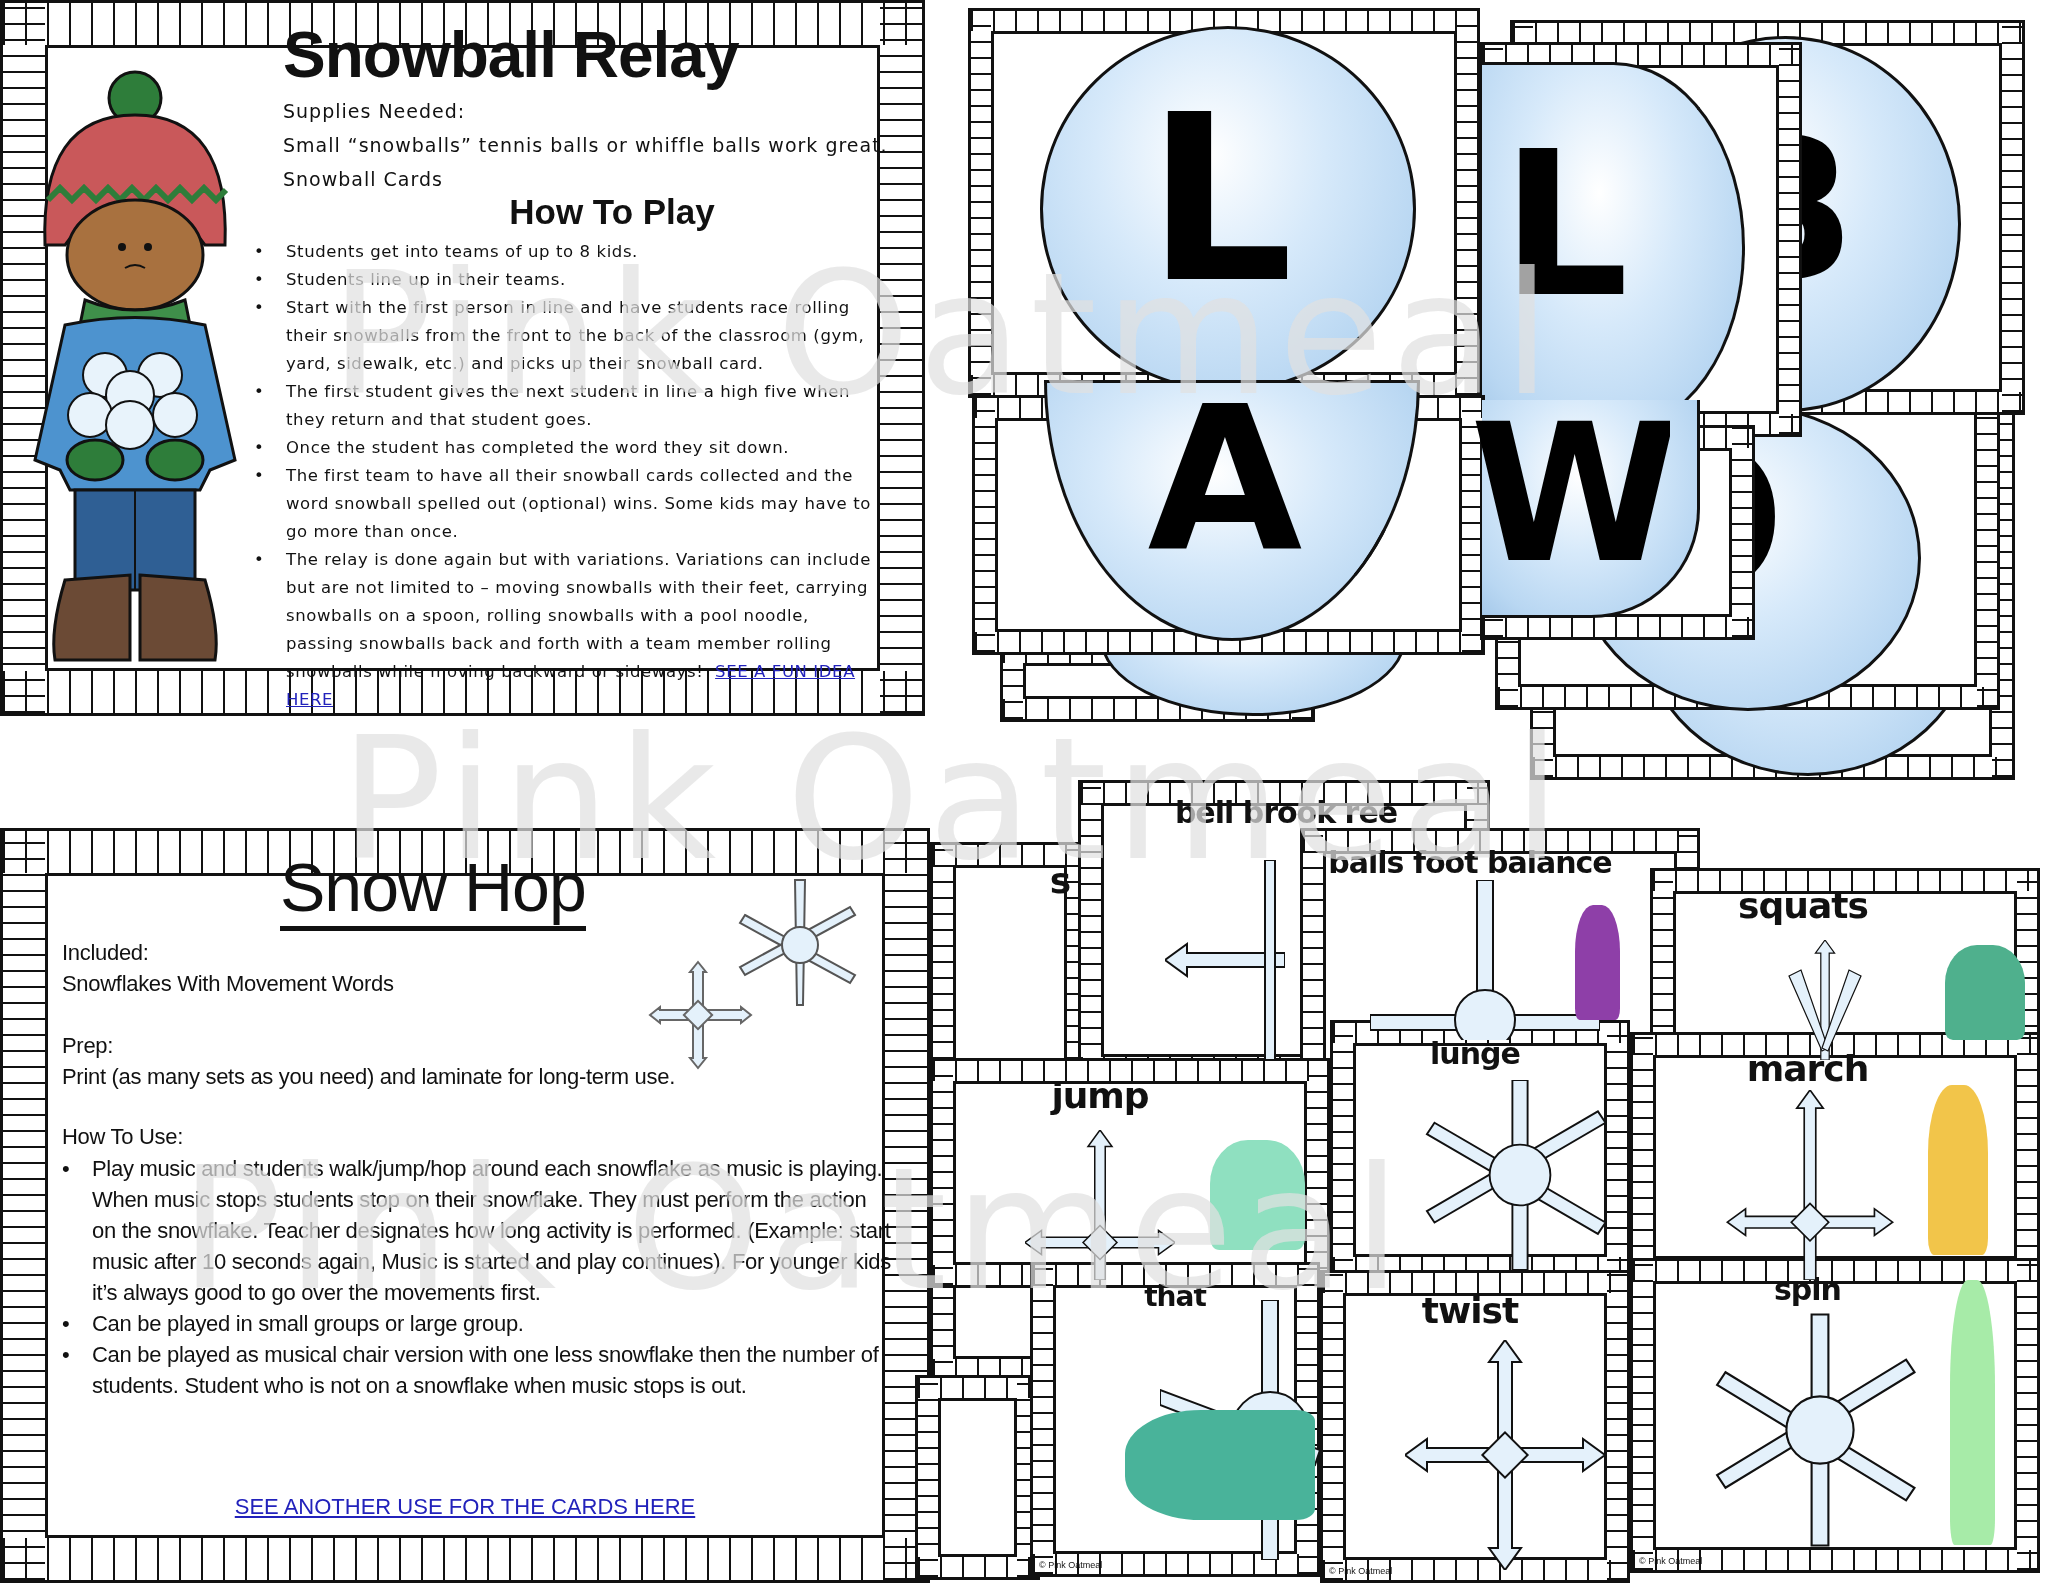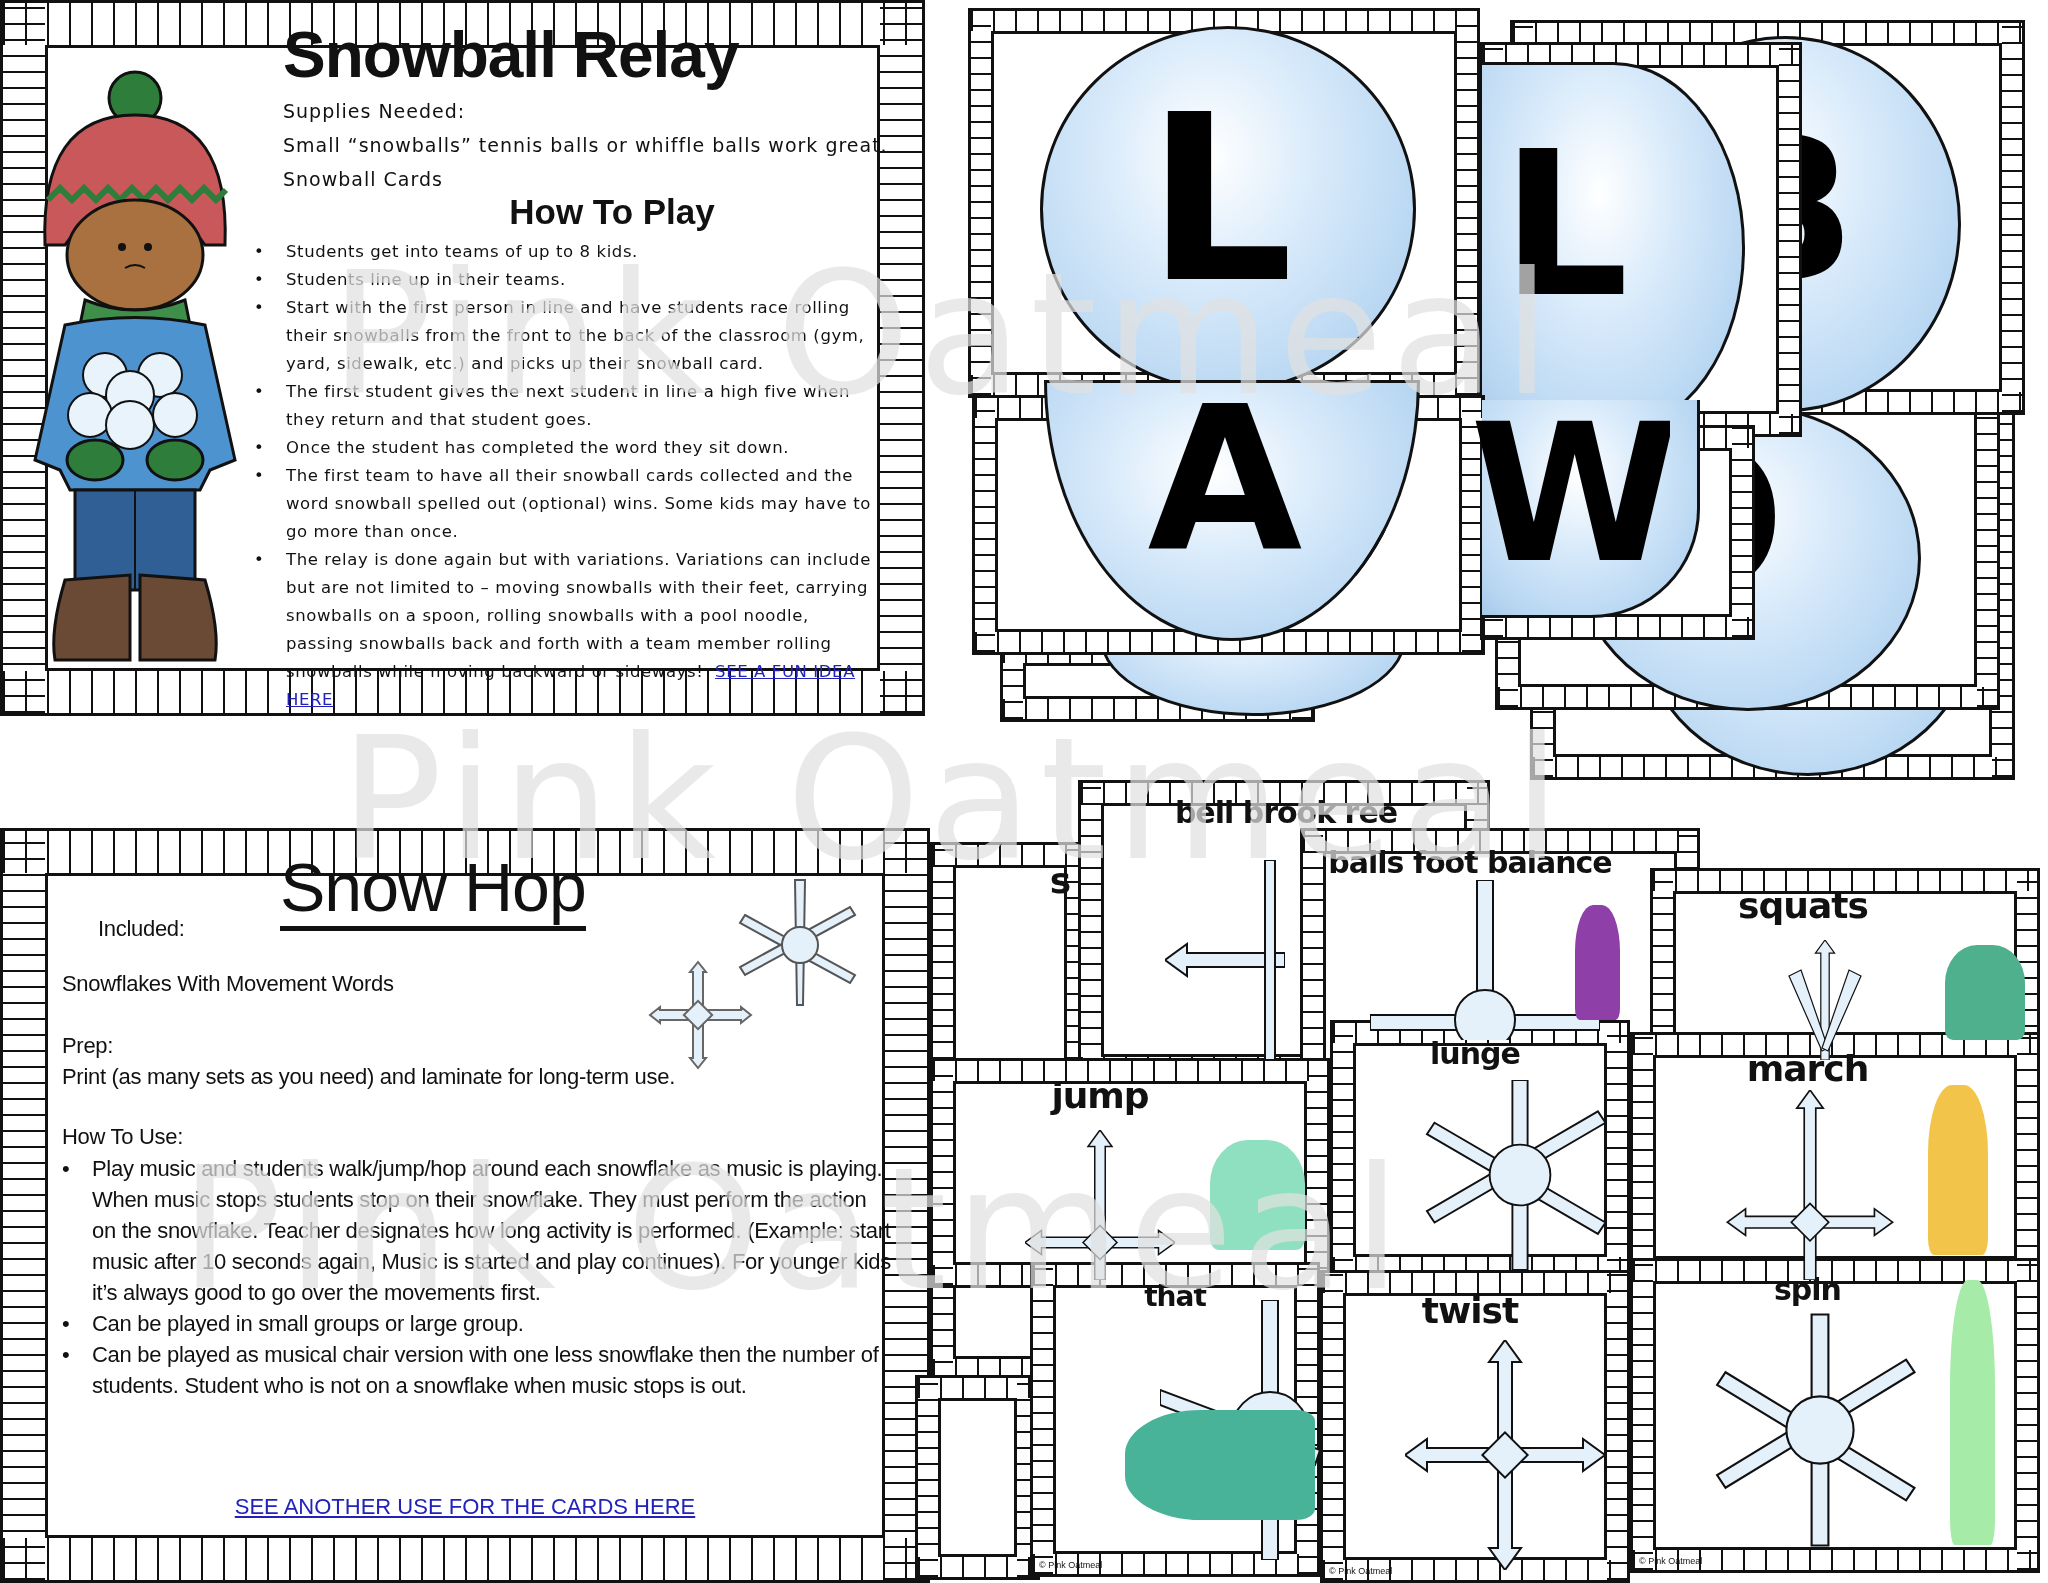--- a/index.html
+++ b/index.html
@@ -155,21 +155,21 @@
   </g>
 </svg>
 <svg class="abs" style="left:648px;top:960px;" width="105" height="110" viewBox="0 0 105 110">
   <g stroke="#666" stroke-width="2" fill="#e4f1fb">
     <path d="M50 2 L58 12 L55 12 L55 98 L58 98 L50 108 L42 98 L45 98 L45 12 L42 12Z"></path>
     <path d="M2 55 L12 47 L12 50 L93 50 L93 47 L103 55 L93 63 L93 60 L12 60 L12 63Z"></path>
     <rect x="40" y="45" width="20" height="20" transform="rotate(45 50 55)"></rect>
   </g>
 </svg>
 
-<div class="hop-text" style="top:916px;margin-left:36px;">Included:</div>
+<div class="hop-text" style="top:940px;">Included:</div>
 <div class="hop-text" style="top:971px;">Snowflakes With Movement Words</div>
 <div class="hop-text" style="top:1033px;">Prep:</div>
 <div class="hop-text" style="top:1064px;">Print (as many sets as you need) and laminate for long-term use.</div>
 <div class="hop-text" style="top:1124px;">How To Use:</div>
 <ul class="hop-list">
   <li>Play music and students walk/jump/hop around each snowflake as music is playing.  When music stops students stop on their snowflake.  They must perform the action on the snowflake.  Teacher designates how long activity is performed.  (Example: start music after 10 seconds again, Music is started and play continues).  For younger kids it’s always good to go over the movements first.</li>
   <li>Can be played in small groups or large group.</li>
   <li>Can be played as musical chair version with one less snowflake then the number of students.  Student who is not on a snowflake when music stops is out.</li>
 </ul>
 <div class="hop-link"><a class="link" href="#">SEE ANOTHER USE FOR THE CARDS HERE</a></div>

